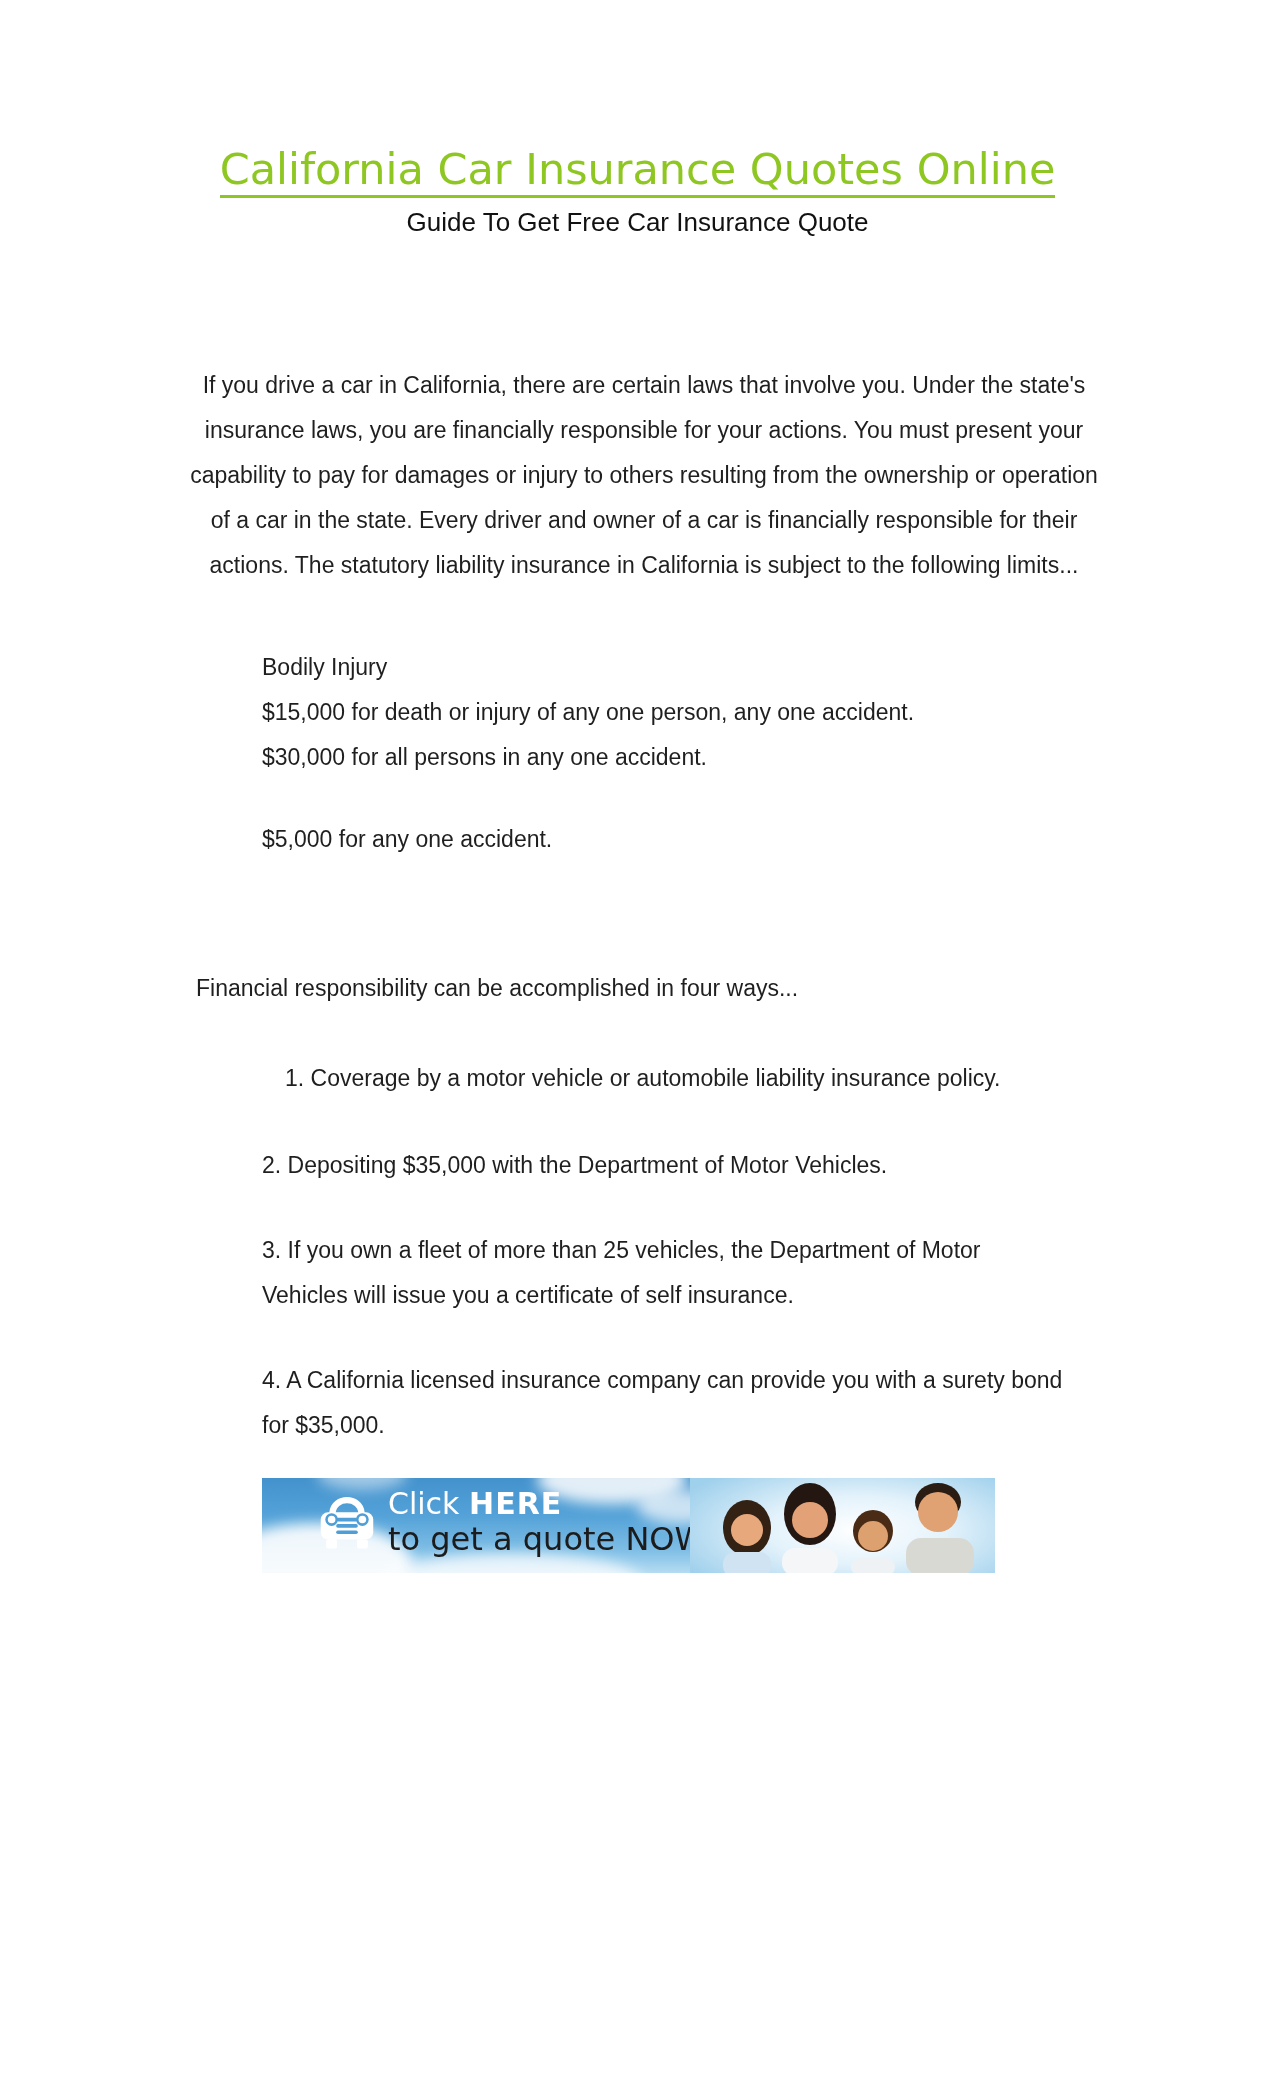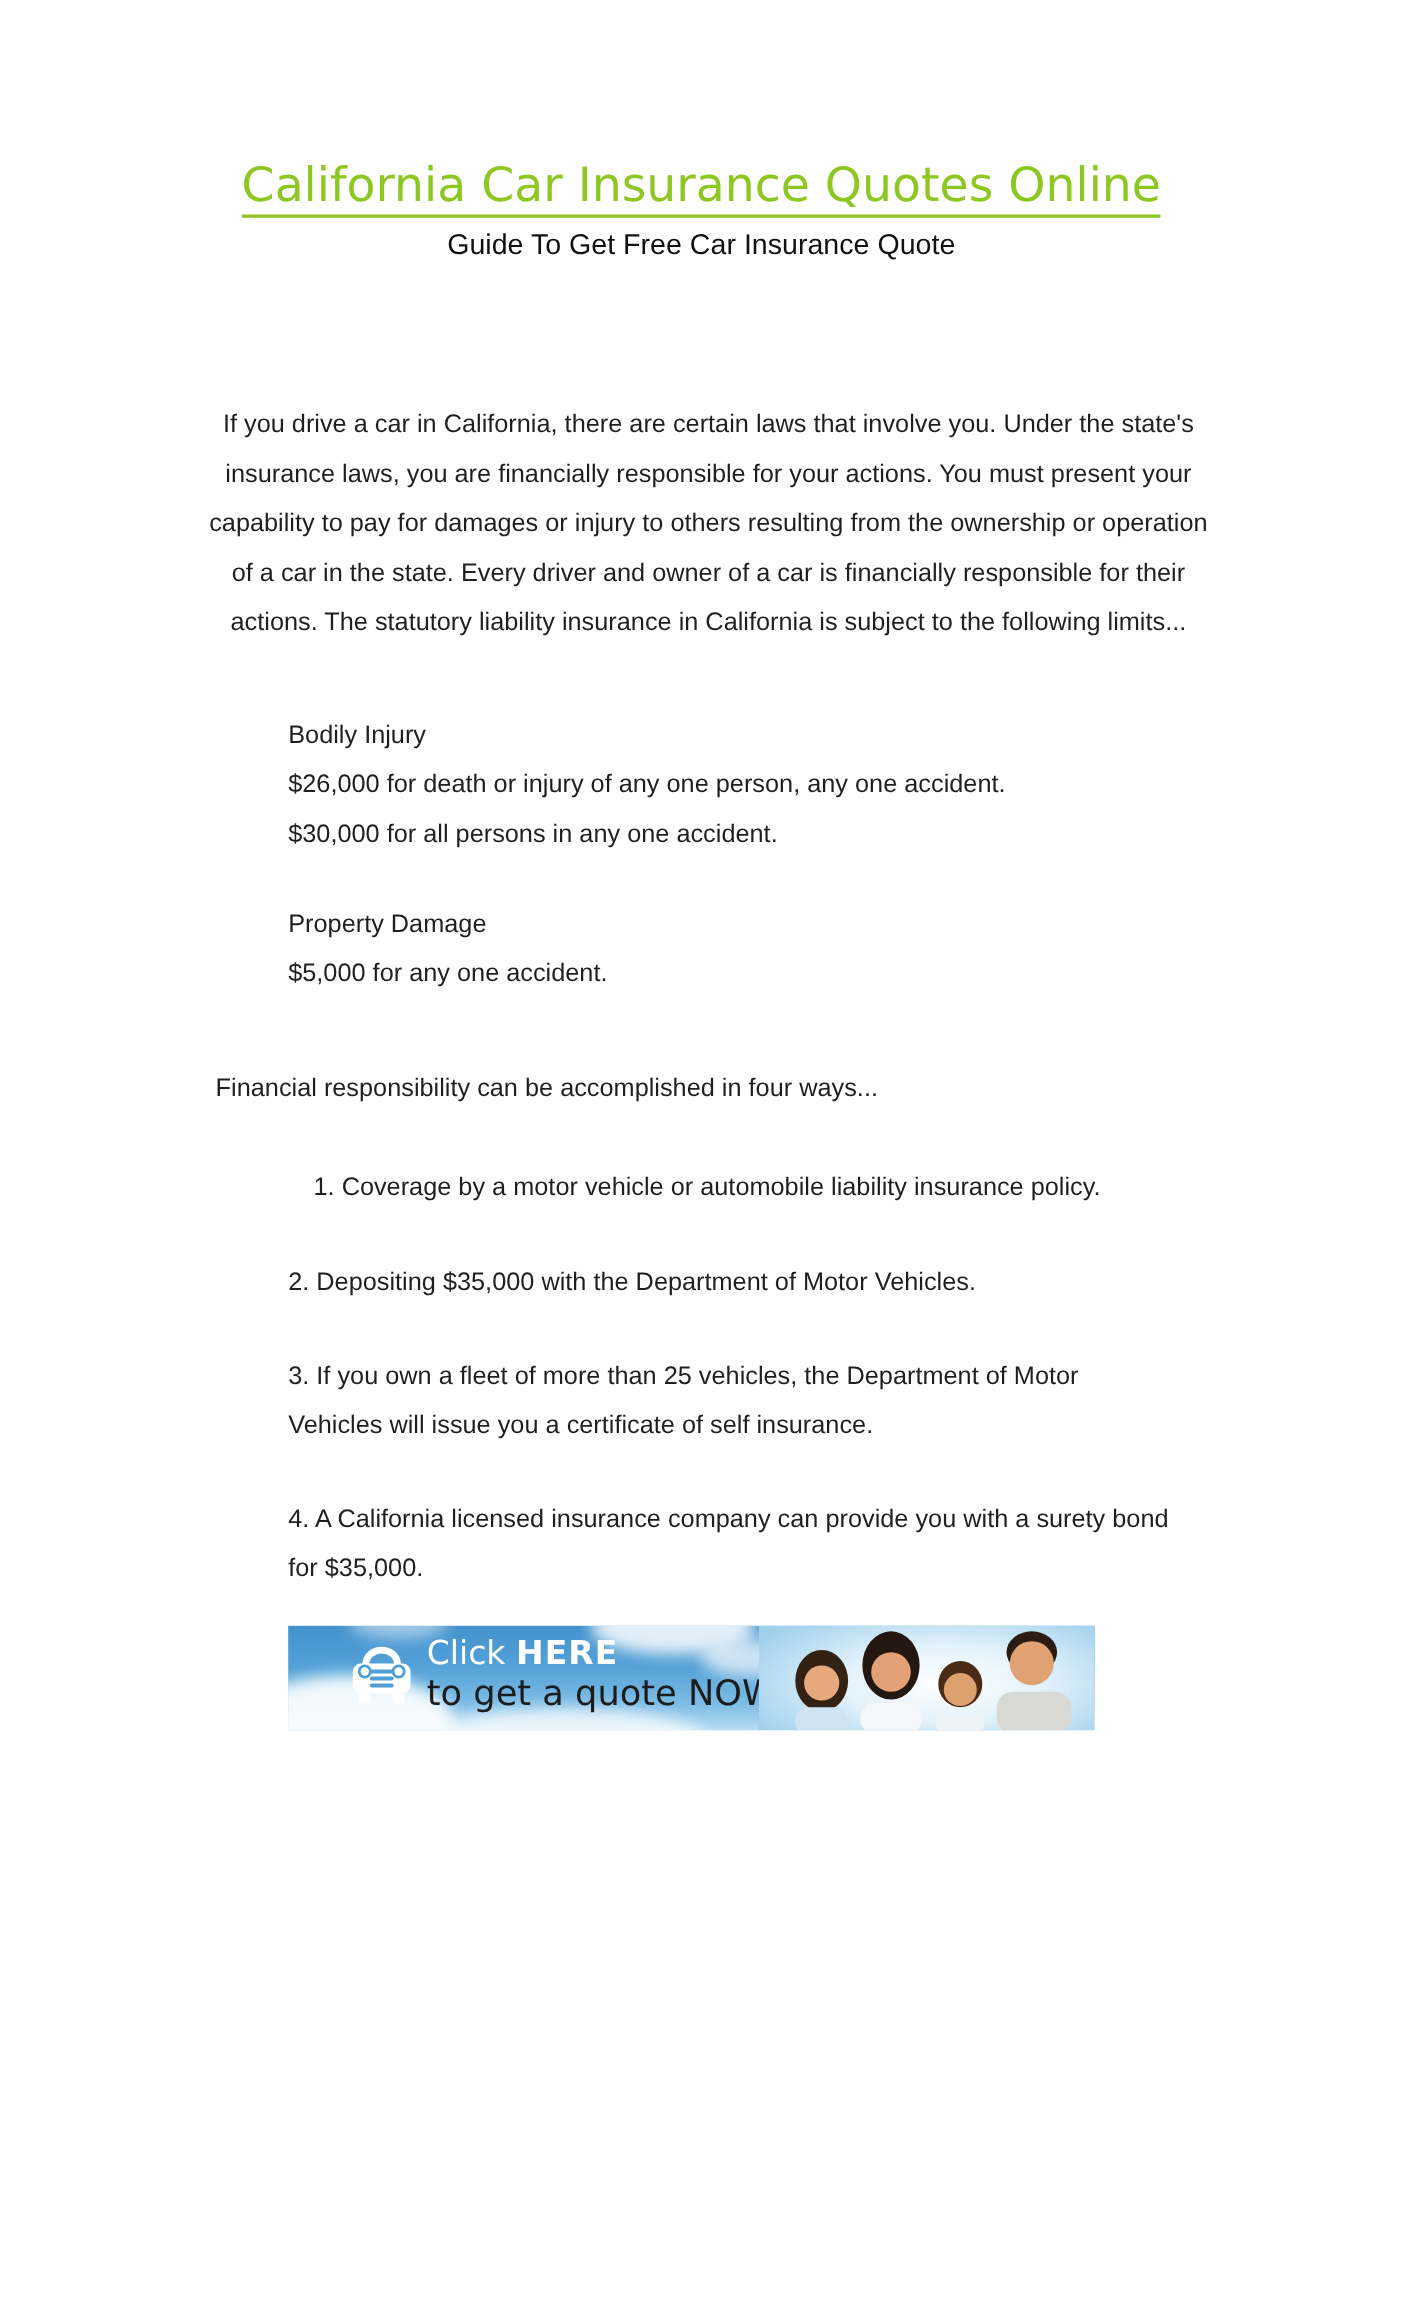--- a/index.html
+++ b/index.html
@@ -92,26 +92,25 @@
   <div class="title-wrap">
     <a class="doc-title">California Car Insurance Quotes Online</a>
   </div>
 
   <div class="doc-subtitle">Guide To Get Free Car Insurance Quote</div>
 
   <p class="body-text intro">If you drive a car in California, there are certain laws that involve you. Under the state's insurance laws, you are financially responsible for your actions. You must present your capability to pay for damages or injury to others resulting from the ownership or operation of a car in the state. Every driver and owner of a car is financially responsible for their actions. The statutory liability insurance in California is subject to the following limits...</p>
 
   <div class="body-text limits-1">
     <div>Bodily Injury</div>
-    <div>$26,000 for death or injury of any one person, any one accident.</div>
+    <div>$15,000 for death or injury of any one person, any one accident.</div>
     <div>$30,000 for all persons in any one accident.</div>
   </div>
 
   <div class="body-text limits-2">
-    <div>Property Damage</div>
     <div>$5,000 for any one accident.</div>
   </div>
 
   <p class="body-text ways-intro">Financial responsibility can be accomplished in four ways...</p>
 
   <p class="body-text way-1">1. Coverage by a motor vehicle or automobile liability insurance policy.</p>
   <p class="body-text way-2">2. Depositing $35,000 with the Department of Motor Vehicles.</p>
   <p class="body-text way-3">3. If you own a fleet of more than 25 vehicles, the Department of Motor Vehicles will issue you a certificate of self insurance.</p>
   <p class="body-text way-4">4. A California licensed insurance company can provide you with a surety bond for $35,000.</p>
 

